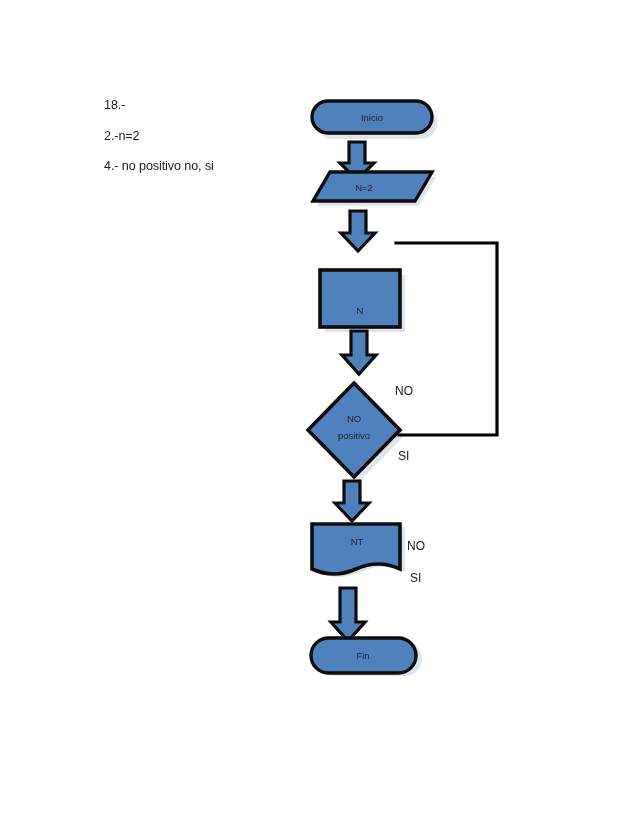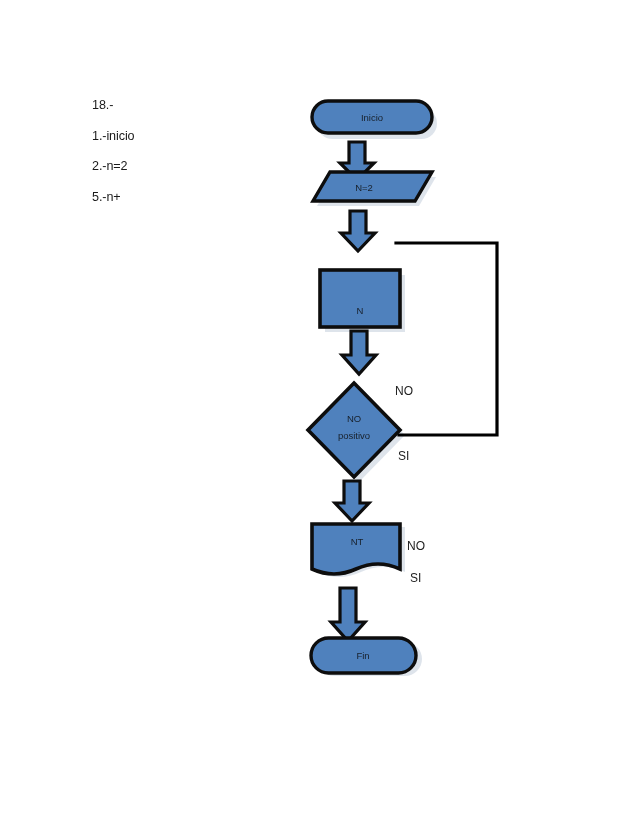--- a/index.html
+++ b/index.html
@@ -19,21 +19,21 @@
     position: absolute;
     left: 0; top: 0;
     width: 638px;
     height: 826px;
     background: #ffffff;
   }
 
   
   #steps-list {
     position: absolute;
-    left: 92px;
+    left: 104px;
     top: 98px;
     width: 200px;
   }
   .step-line {
     font-family: "Liberation Sans", sans-serif;
     font-size: 12.6px;
     line-height: 14px;
     color: #1a1a1a;
     margin-bottom: 16.5px;
     white-space: nowrap;
@@ -64,23 +64,22 @@
     dominant-baseline: middle;
   }
 </style>
 </head>
 <body>
 
 <div id="page">
 
   <div id="steps-list">
     <div class="step-line">18.-</div>
-    <div class="step-line">1.-inicio</div>
     <div class="step-line">2.-n=2</div>
-    <div class="step-line">5.-n+</div>
+    <div class="step-line">4.- no positivo no, si</div>
   </div>
 
   <svg id="flowchart" viewBox="0 0 638 826">
 
     <g opacity="0.45">
       <rect x="317" y="108" width="120" height="31" rx="15.5" ry="15.5" fill="#b8c4d4"></rect>
       <polygon points="334,177 436,177 419,206 317,206" fill="#b8c4d4"></polygon>
       <rect x="325" y="275" width="80" height="57" fill="#b8c4d4"></rect>
       <polygon points="359,388 405,435 359,482 313,435" fill="#b8c4d4"></polygon>
       <path d="M 317,527 L 405,527 L 405,572 Q 383,562 361,572 Q 339,582 317,572 Z" fill="#b8c4d4"></path>

